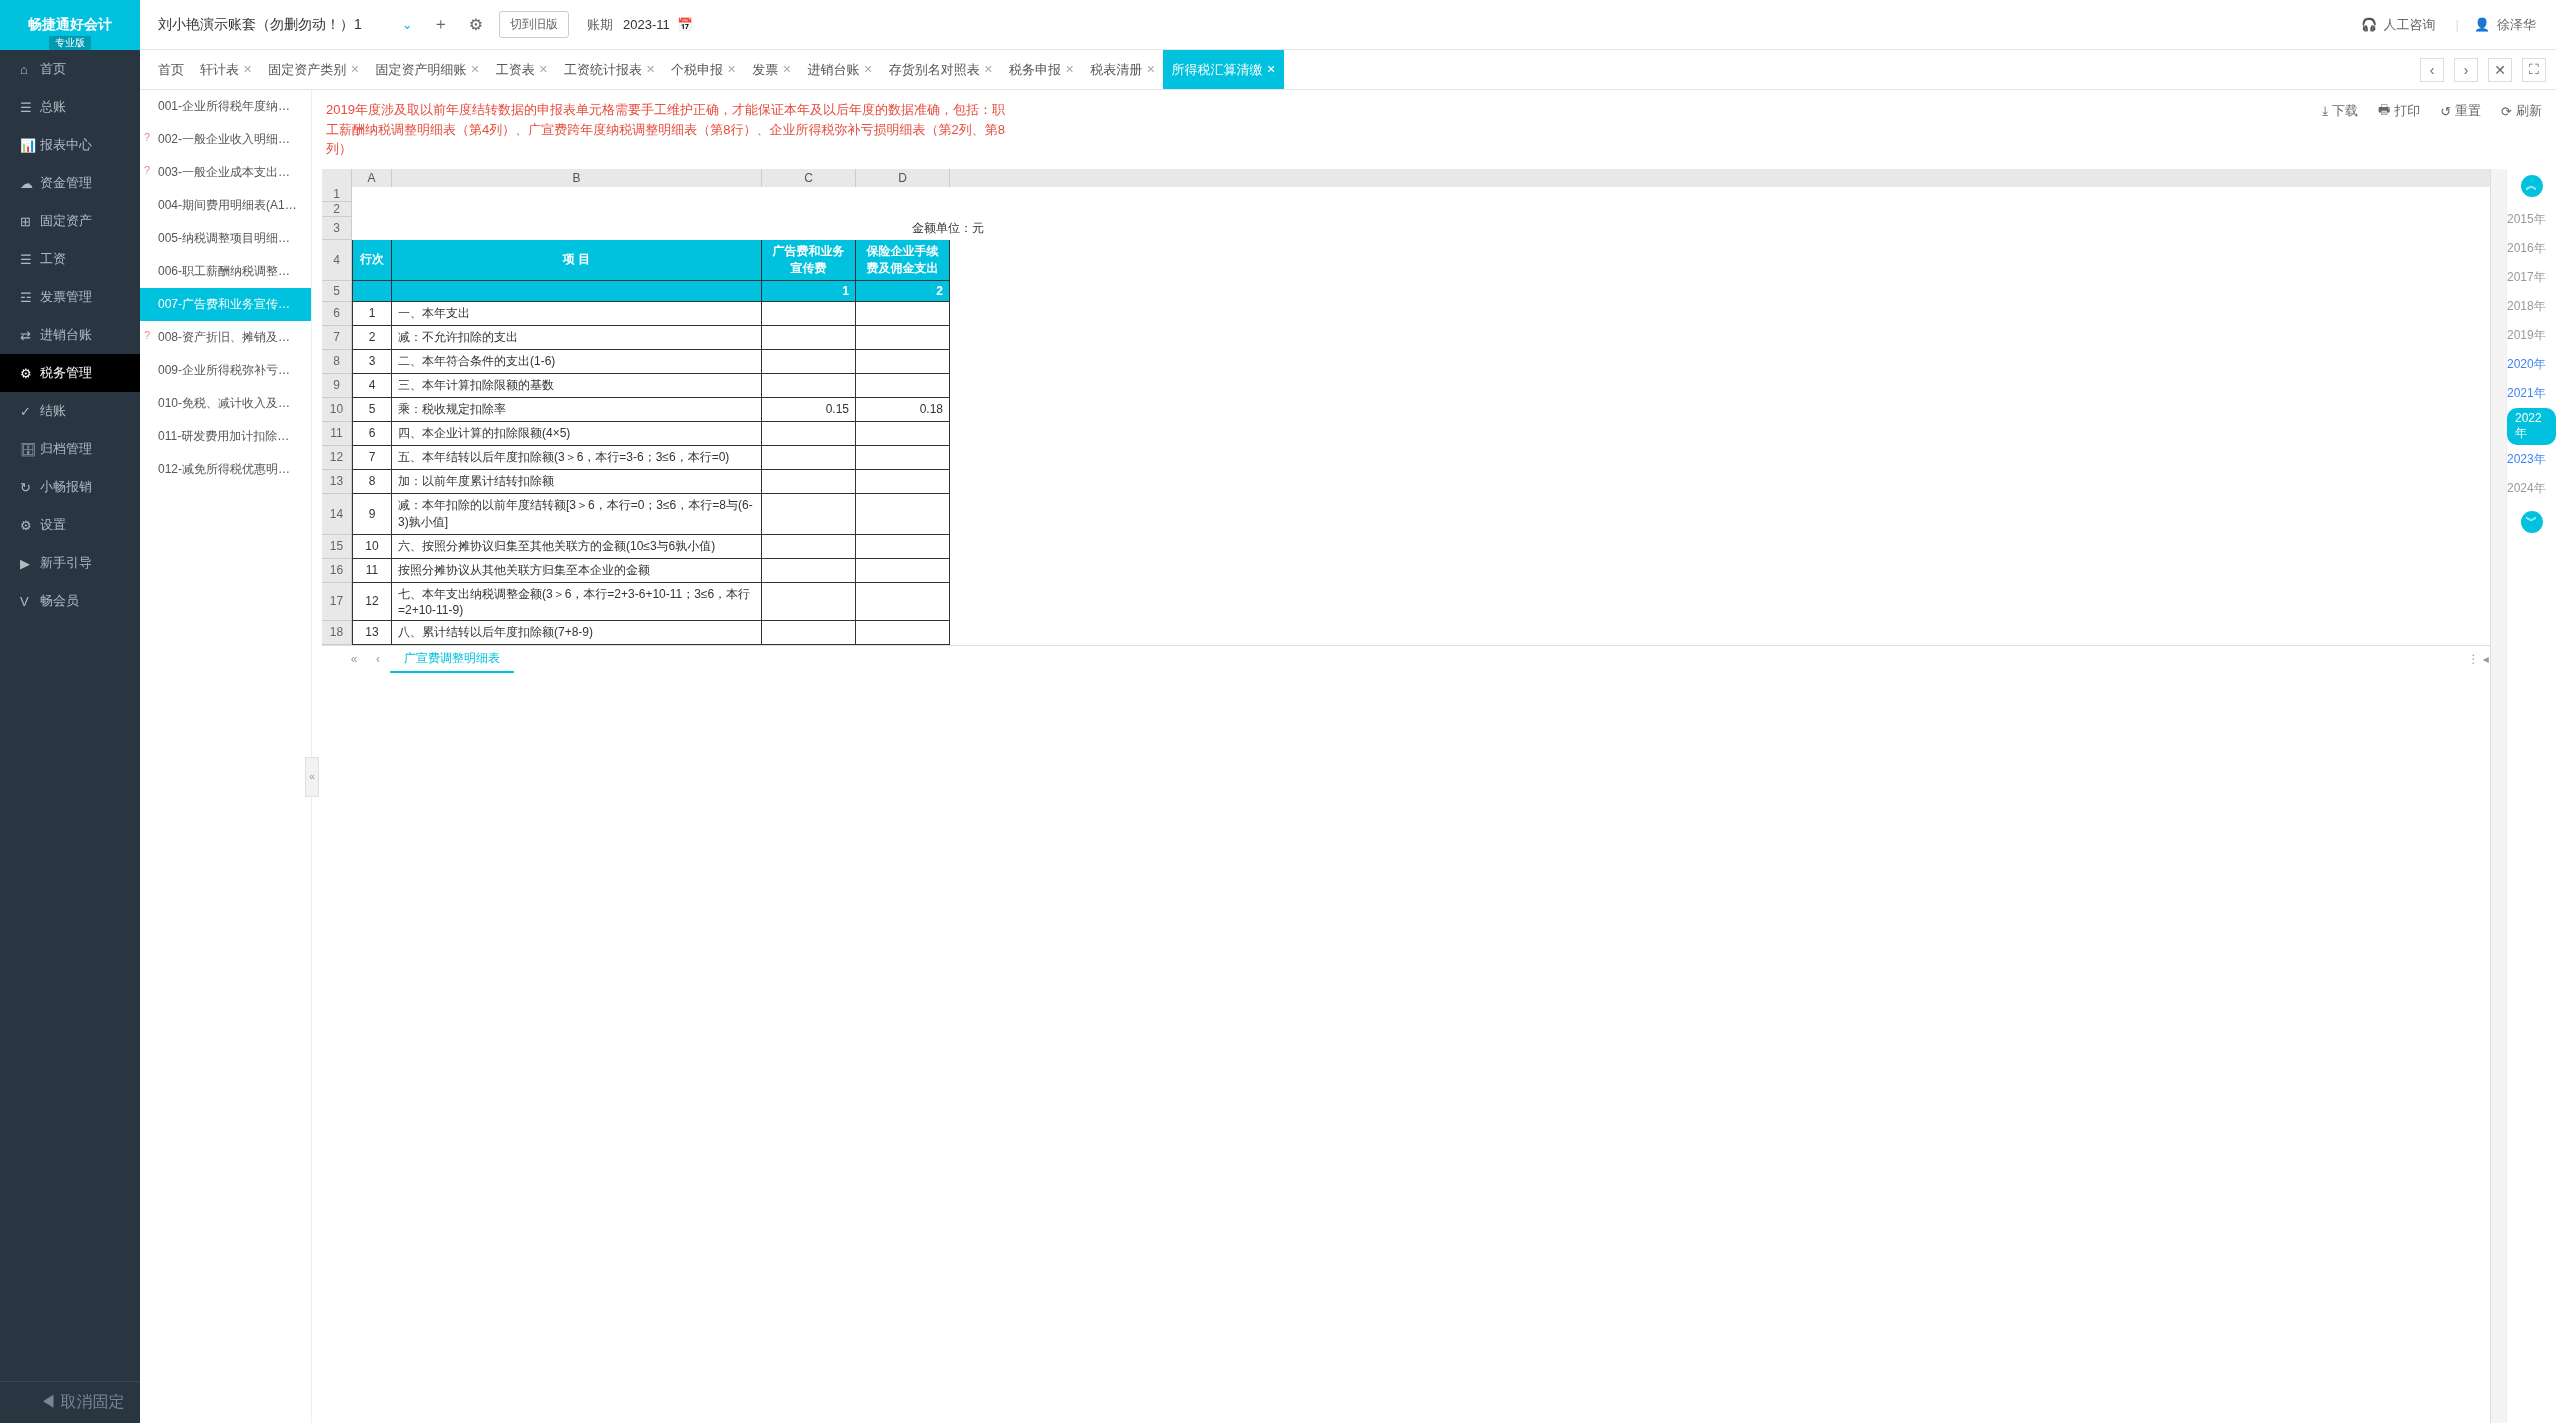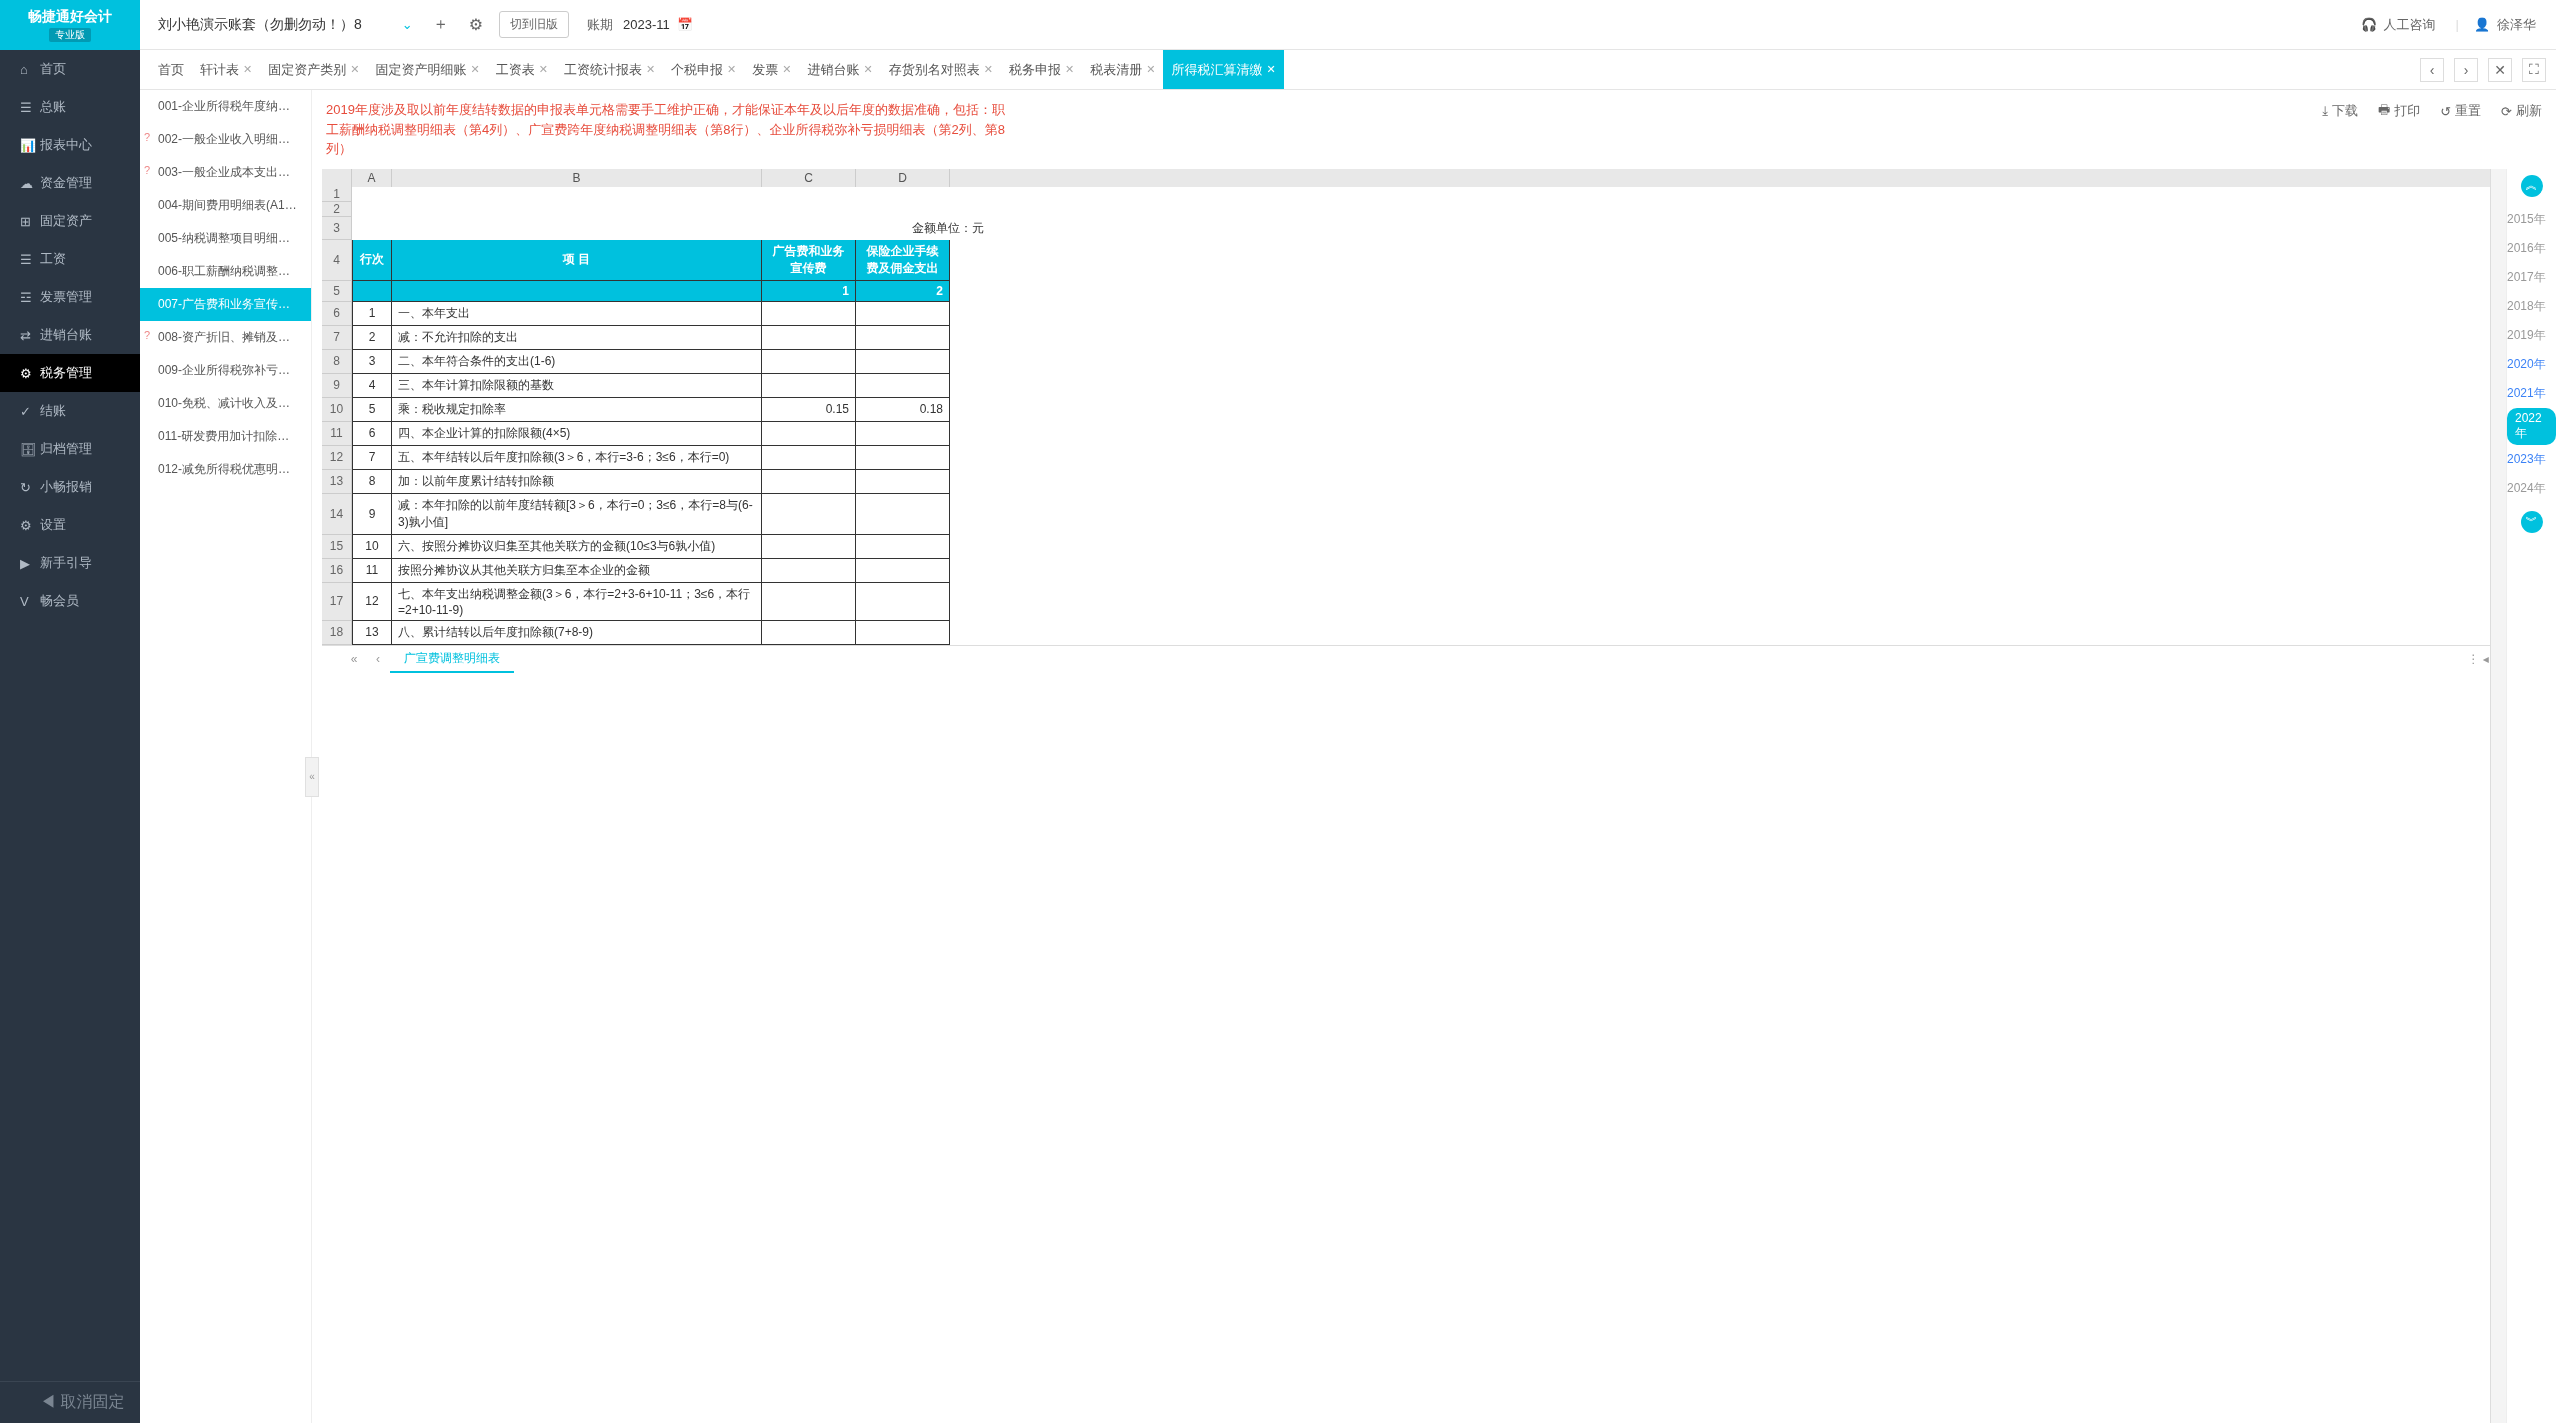--- a/index.html
+++ b/index.html
@@ -1,20 +1,20 @@
 <!DOCTYPE html>
 <html><head>
 <meta charset="utf-8">
 <style>
 * { margin: 0; padding: 0; box-sizing: border-box; font-family: "Microsoft YaHei", "PingFang SC", sans-serif; }
 body { background: #fff; color: #333; font-size: 13px; overflow: hidden; }
 
 
 .topbar { height: 50px; display: flex; align-items: center; border-bottom: 1px solid #e5e5e5; }
-.logo { width: 140px; height: 50px; background: #00c1de; color: #fff; display: flex; flex-direction: column; align-items: center; justify-content: center; font-size: 13px; }
+.logo { width: 140px; height: 50px; background: #00c1de; color: #fff; display: flex; flex-direction: column; align-items: center; justify-content: flex-end; font-size: 13px; }
 .logo .l1 { font-weight: bold; font-size: 14px; }
 .logo .l2 { font-size: 10px; background: #019ab3; padding: 0 6px; border-radius: 2px; margin-top: 2px; }
 .account-name { margin-left: 18px; color: #333; font-size: 14px; }
 .dd-icon { margin-left: 40px; color: #00c1de; }
 .plus-icon, .gear-icon { margin-left: 20px; color: #666; font-size: 16px; }
 .switch-old { margin-left: 16px; border: 1px solid #ccc; padding: 4px 10px; border-radius: 3px; color: #666; font-size: 12px; }
 .period-label { margin-left: 18px; color: #666; }
 .period-val { margin-left: 10px; color: #333; }
 .cal-icon { margin-left: 8px; color: #00c1de; }
 .top-right { margin-left: auto; display: flex; align-items: center; margin-right: 20px; }
@@ -90,21 +90,21 @@
 .scroll-edge { width: 16px; background: #f4f4f4; border-left: 1px solid #ddd; }
 </style>
 </head>
 <body>
 
 <div class="topbar">
   <div class="logo">
     <span class="l1">畅捷通好会计</span>
     <span class="l2">专业版</span>
   </div>
-  <span class="account-name">刘小艳演示账套（勿删勿动！）8</span>
+  <span class="account-name">刘小艳演示账套（勿删勿动！）1</span>
   <span class="dd-icon">⌄</span>
   <span class="plus-icon">＋</span>
   <span class="gear-icon">⚙</span>
   <span class="switch-old">切到旧版</span>
   <span class="period-label">账期</span>
   <span class="period-val">2023-11</span>
   <span class="cal-icon">📅</span>
   <div class="top-right">
     <span class="svc-icon">🎧</span>
     <span class="svc-text">人工咨询</span>

